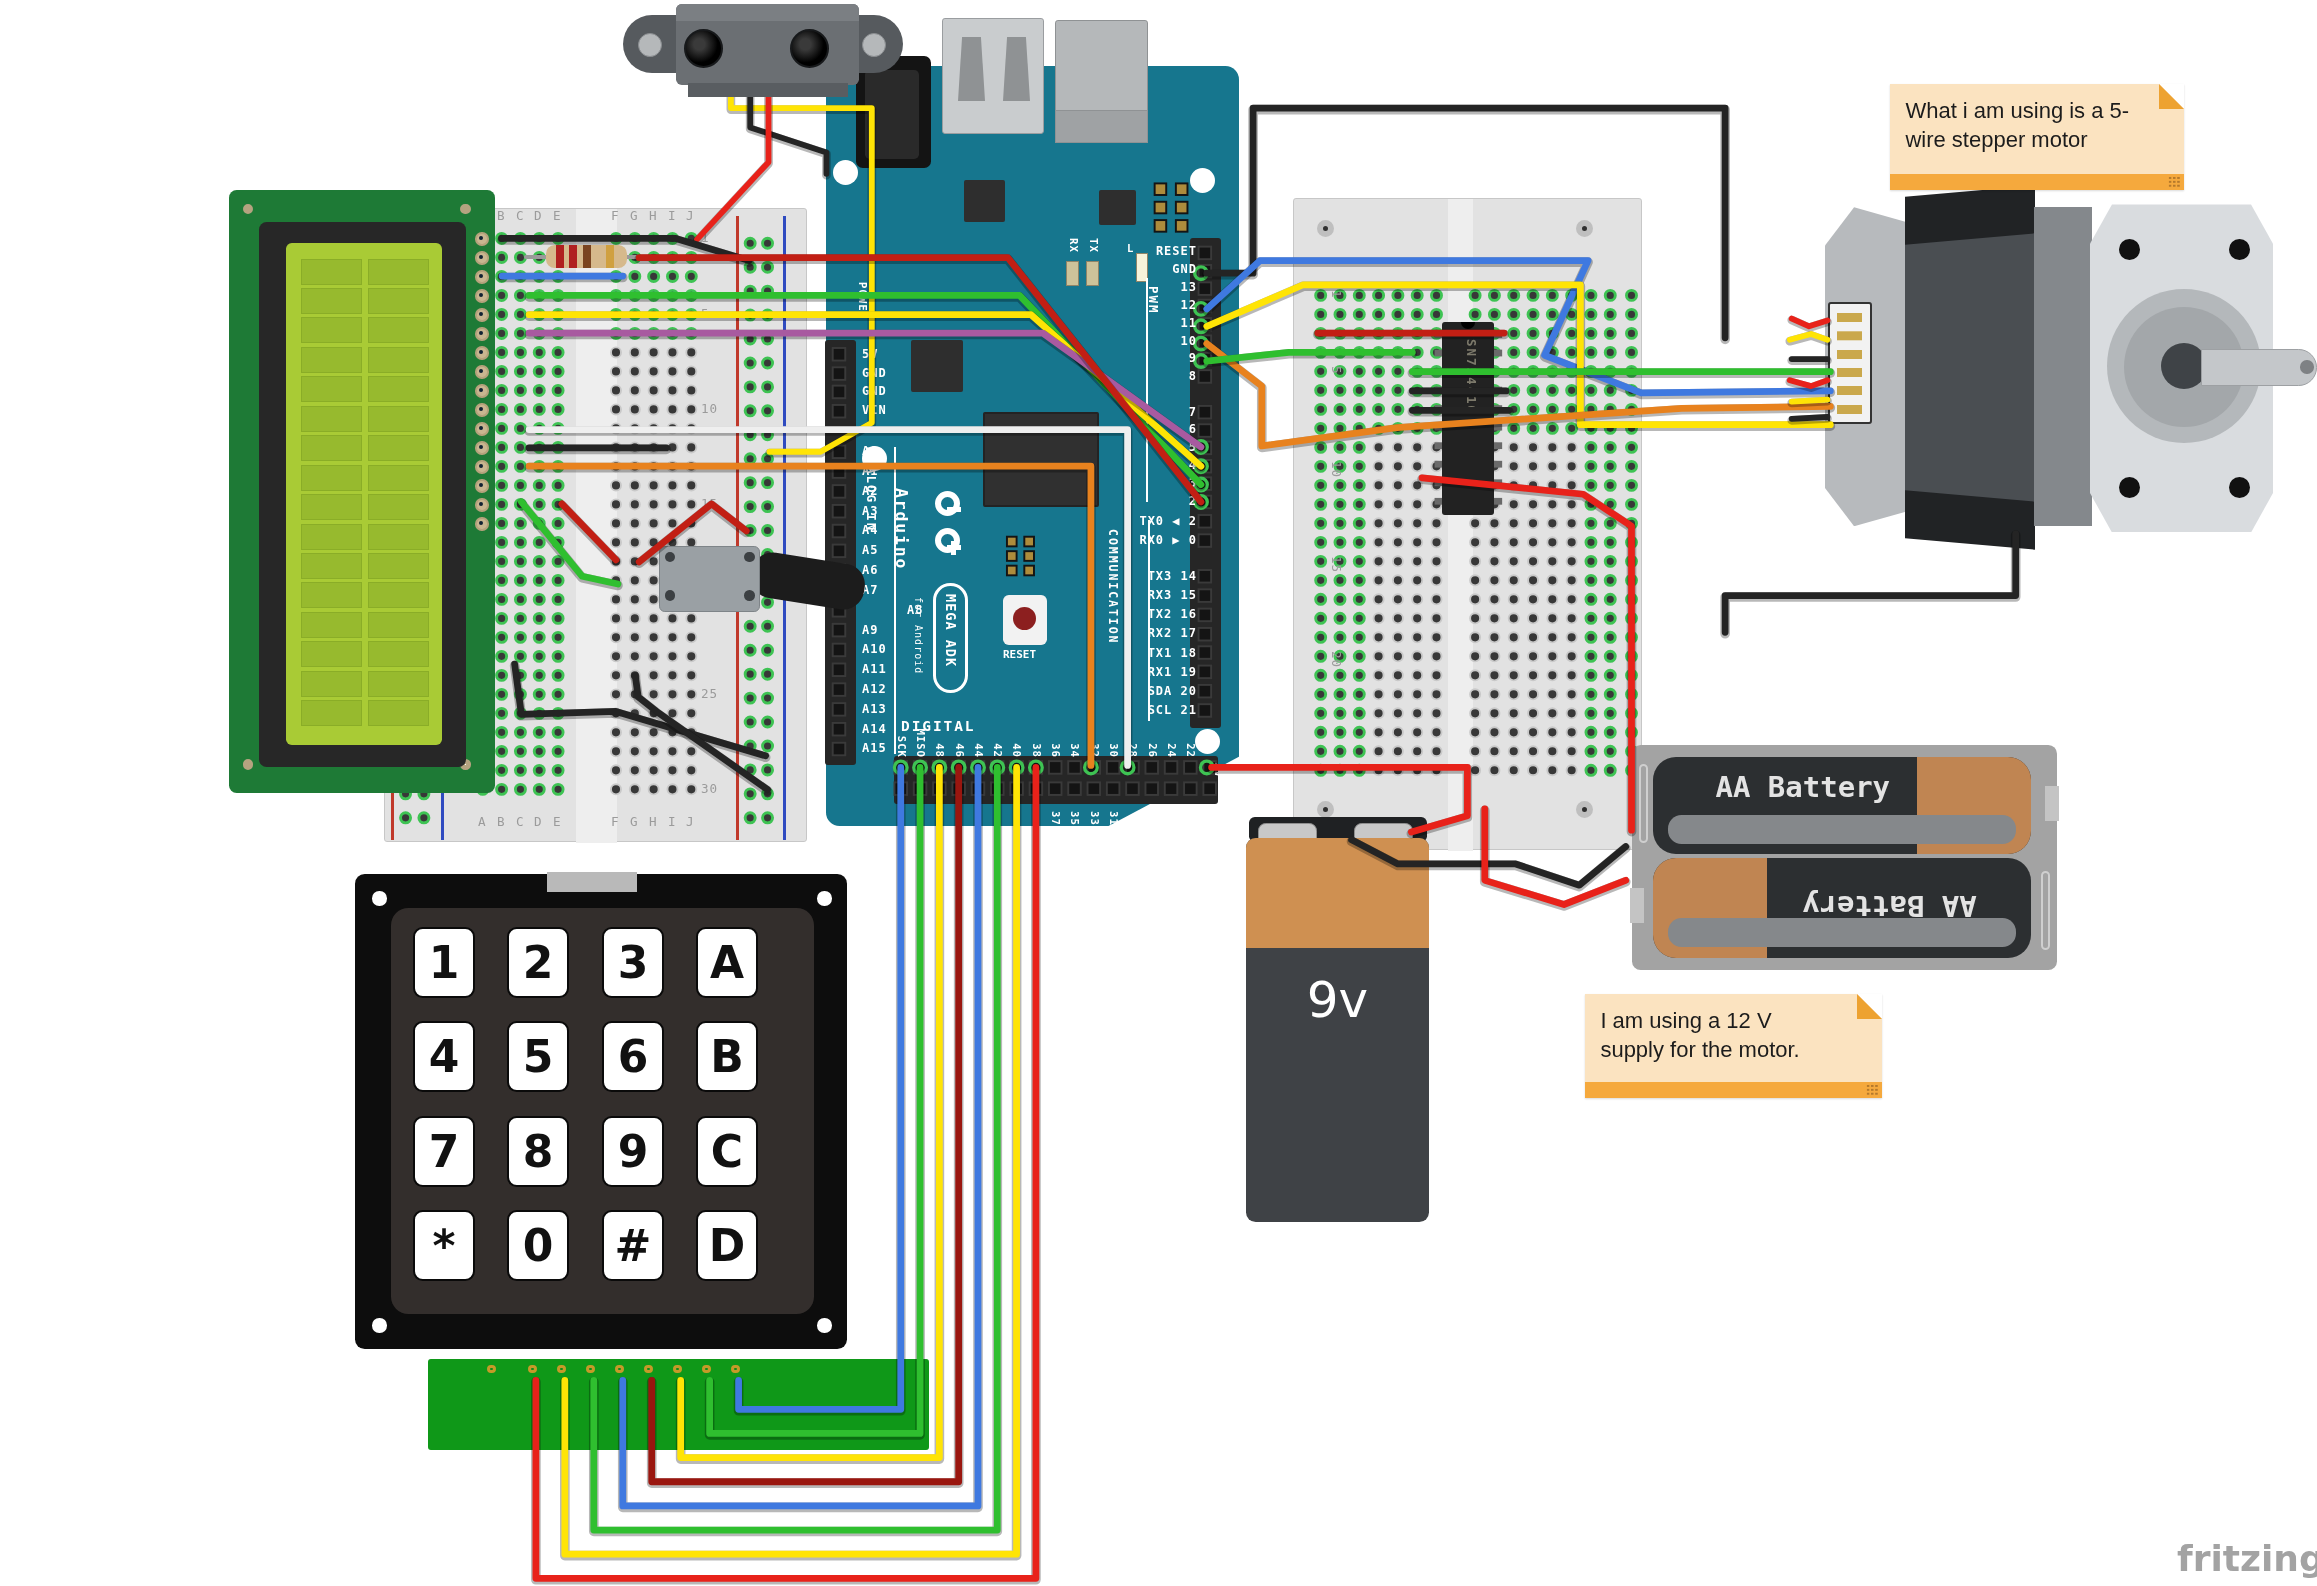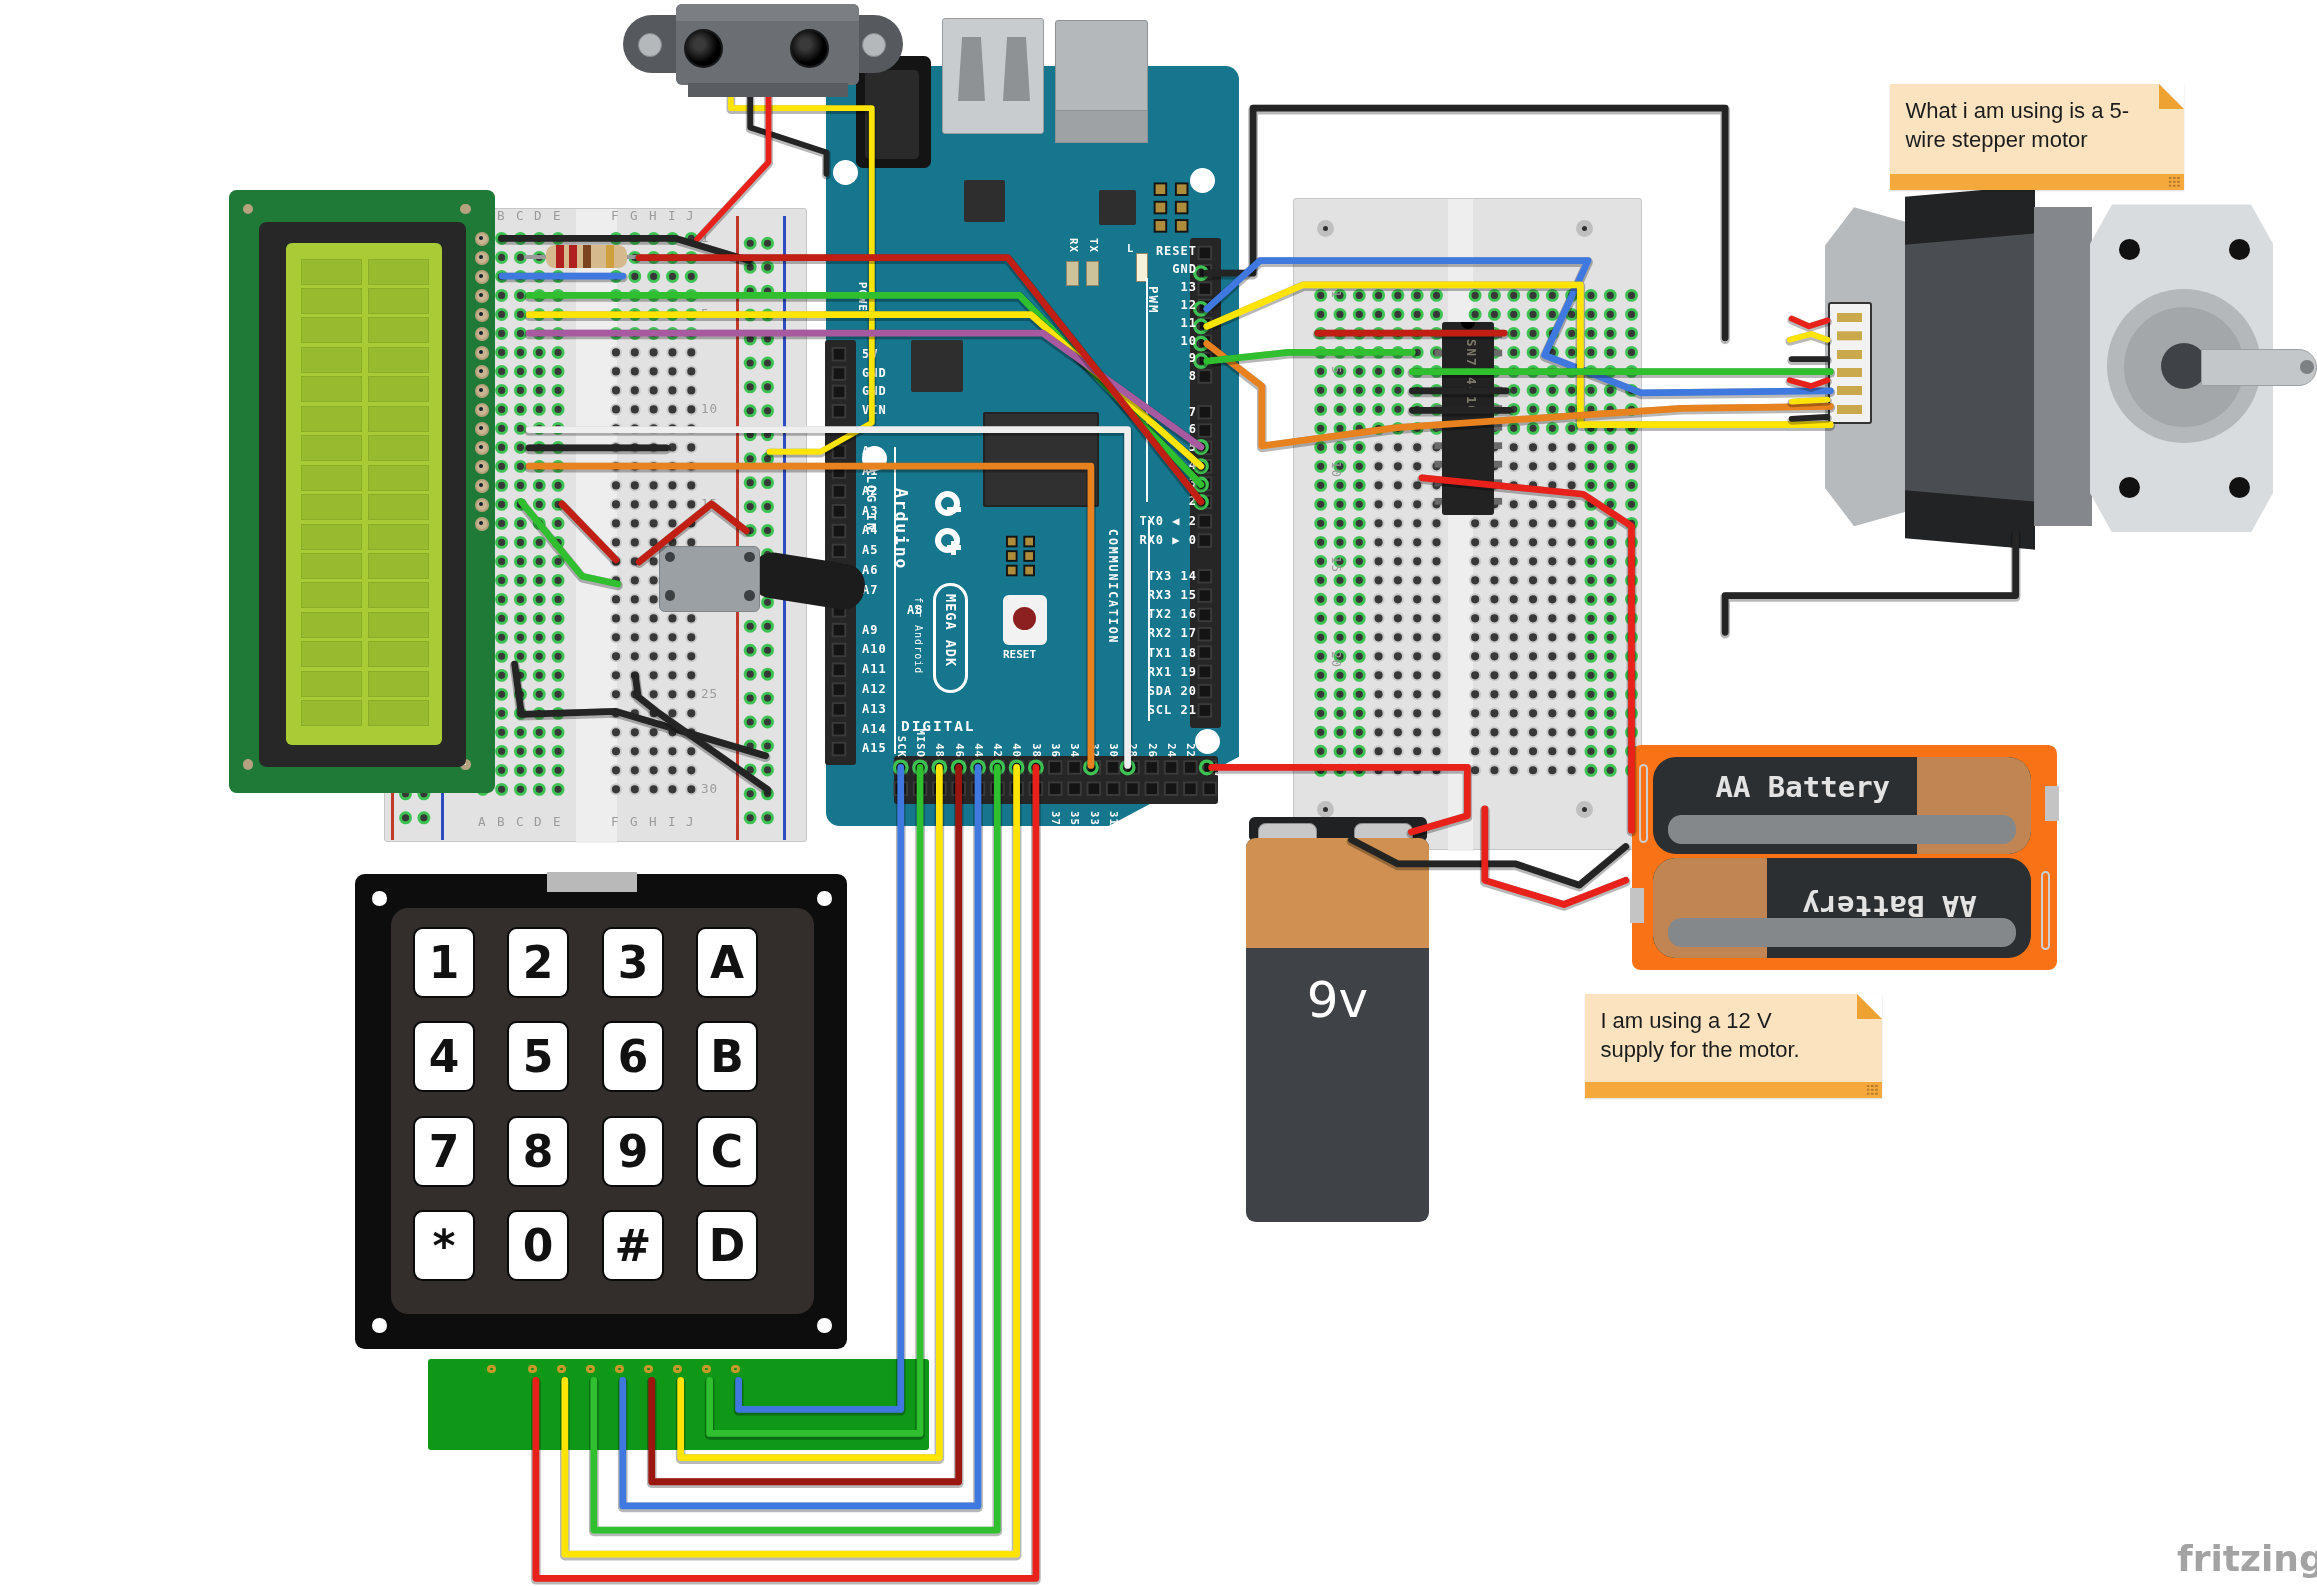--- a/index.html
+++ b/index.html
@@ -1297,21 +1297,21 @@
 
   <div id="battery-9v" style="position:absolute;left:1246px;top:817px;width:183px;height:406px;">
     <div class="abs" style="left:2.9px;top:0;width:178px;height:25px;background:#1f2123;border-radius:5.8px;"></div>
     <div class="abs" style="left:11.6px;top:5.8px;width:59px;height:31px;background:#c8c8c8;border:1.9px solid #8f8f8f;border-radius:7.7px;"></div>
     <div class="abs" style="left:108px;top:5.8px;width:59px;height:31px;background:#c8c8c8;border:1.9px solid #8f8f8f;border-radius:7.7px;"></div>
     <div class="abs" style="left:0;top:21px;width:183px;height:384px;background:#3f4246;border-radius:9.7px;"></div>
     <div class="abs" style="left:0;top:21px;width:183px;height:110px;background:#cf9051;border-radius:9.7px 9.7px 0 0;"></div>
     <span style="position:absolute;left:0;top:154px;width:183px;text-align:center;color:#fff;font-size:50px;font-family:'DejaVu Sans',sans-serif;">9v</span>
   </div>
 
-  <div id="aa-holder" style="position:absolute;left:1632px;top:745px;width:425px;height:225px;background:#f97316;border-radius:8.7px;">
+  <div id="aa-holder" style="position:absolute;left:1632px;top:745px;width:425px;height:225px;background:#a3a3a3;border-radius:8.7px;">
     <div class="abs" style="left:21px;top:11.6px;width:378px;height:97px;background:#2c2f31;border-radius:23px;">
       <div class="abs" style="right:0;top:0;width:114px;height:97px;background:#c08552;border-radius:0 23px 23px 0;"></div>
       <div class="abs" style="left:15.4px;top:58px;width:348px;height:29px;background:#85888b;border-radius:13.5px;"></div>
       <span style="position:absolute;left:19.3px;top:13.5px;width:261px;text-align:center;color:#e3e3e3;font-weight:bold;font-size:29px;font-family:'DejaVu Sans Mono',monospace;">AA Battery</span>
     </div>
     <div class="abs" style="left:21px;top:113px;width:378px;height:100px;background:#2c2f31;border-radius:23px;">
       <div class="abs" style="left:0;top:0;width:114px;height:100px;background:#c08552;border-radius:23px 0 0 23px;"></div>
       <div class="abs" style="left:15.4px;top:60px;width:348px;height:29px;background:#85888b;border-radius:13.5px;"></div>
       <span style="position:absolute;left:106px;top:31px;width:261px;text-align:center;color:#e3e3e3;font-weight:bold;font-size:29px;font-family:'DejaVu Sans Mono',monospace;transform:rotate(180deg);">AA Battery</span>
     </div>

